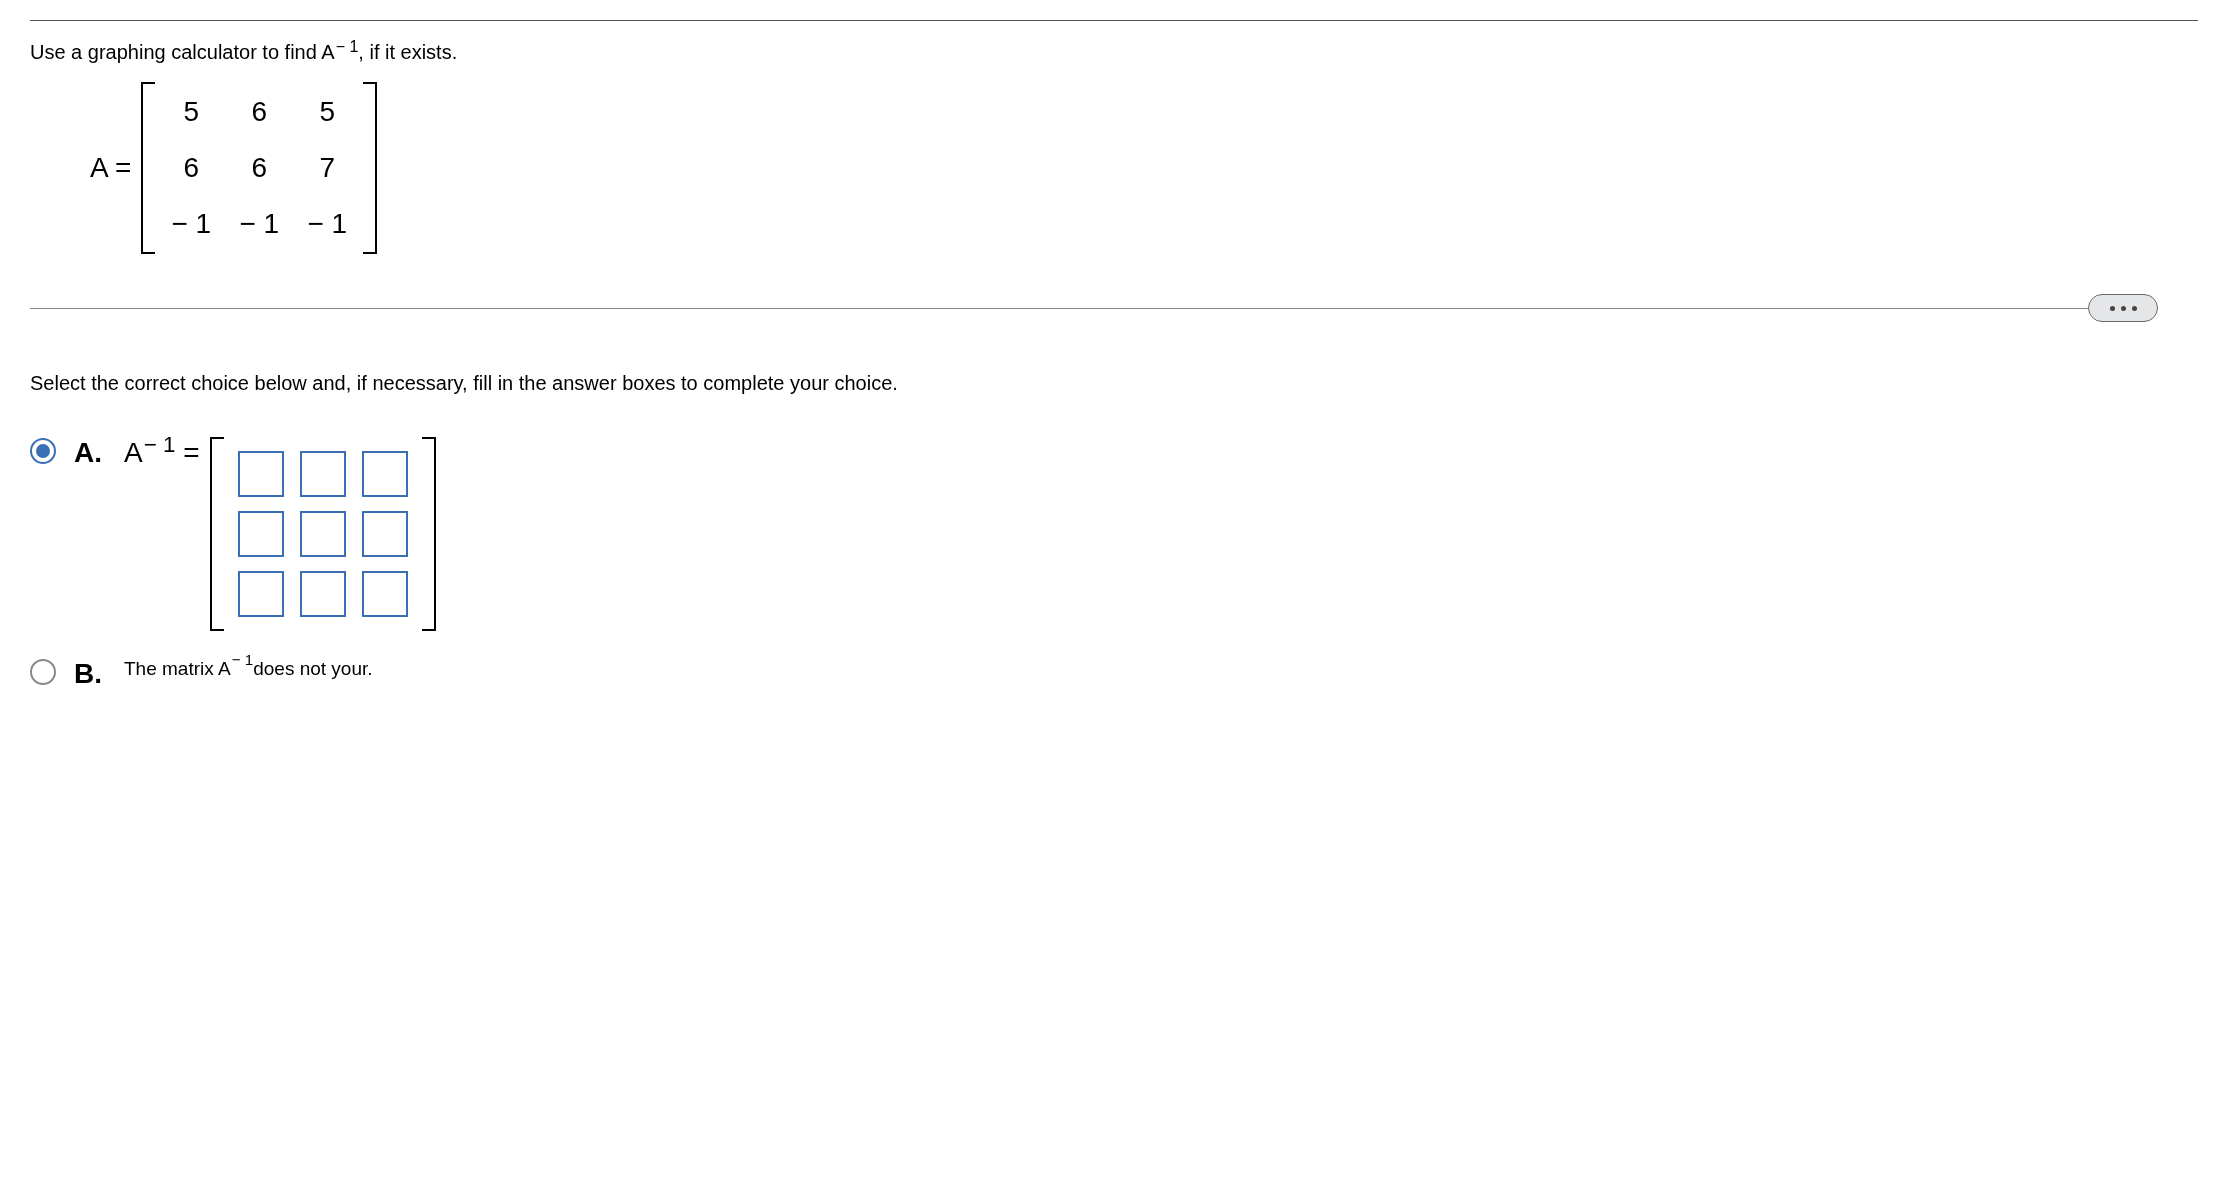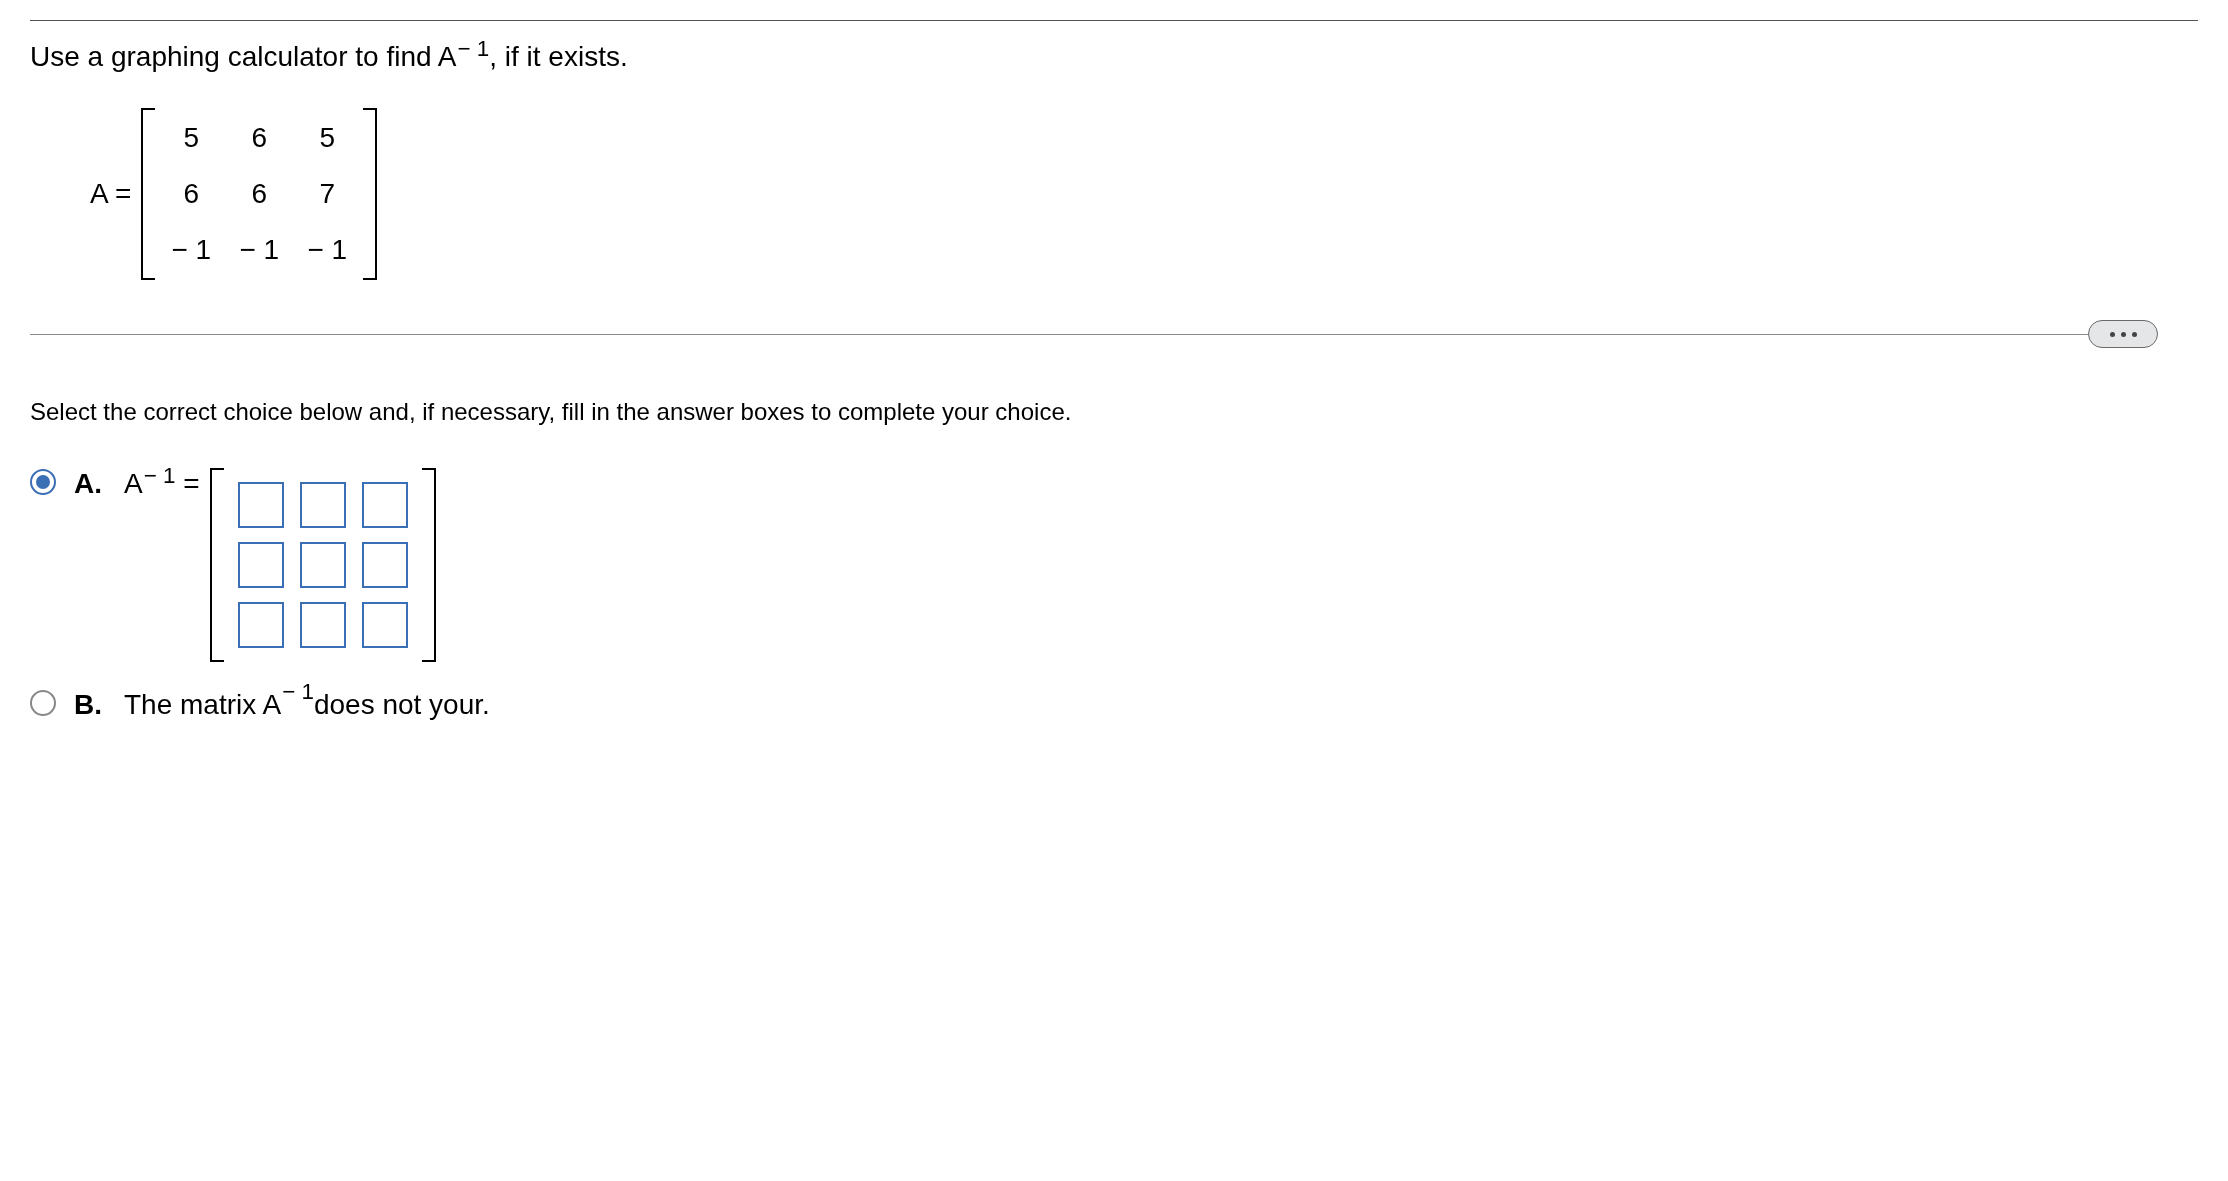--- a/index.html
+++ b/index.html
@@ -9,23 +9,23 @@
       color: #000;
       background: #fff;
       padding: 20px 30px;
       width: 2228px;
     }
     .content-box {
       border-top: 1px solid #555;
       padding-top: 18px;
     }
     .question-text {
-      font-size: 28px;
+      font-size: 20px;
       line-height: 1.3;
-      margin-bottom: 33px;
+      margin-bottom: 17px;
     }
     .minus-sup {
       position: relative;
       top: -0.45em;
       font-size: 0.8em;
       margin-left: 1px;
     }
     .matrix-display {
       display: flex;
       align-items: center;
@@ -91,21 +91,21 @@
       height: 5px;
       background: #444;
       border-radius: 50%;
       margin: 0 3px;
     }
     .spacer-right {
       width: 40px;
     }
 
     .instruction-text {
-      font-size: 24px;
+      font-size: 20px;
       margin-bottom: 40px;
     }
 
     .choice-row {
       display: flex;
       align-items: flex-start;
       margin-bottom: 25px;
     }
     .radio {
       width: 26px;
@@ -135,21 +135,21 @@
       font-size: 28px;
       margin-right: 20px;
       min-width: 30px;
       margin-top: 2px;
     }
     .choice-body {
       display: flex;
       margin-top: 2px;
     }
     .choice-b-text {
-      font-size: 28px;
+      font-size: 19px;
     }
 
     .answer-matrix-grid {
       display: grid;
       grid-template-columns: repeat(3, auto);
       column-gap: 16px;
       row-gap: 14px;
       padding: 14px 14px;
     }
     .answer-box {

